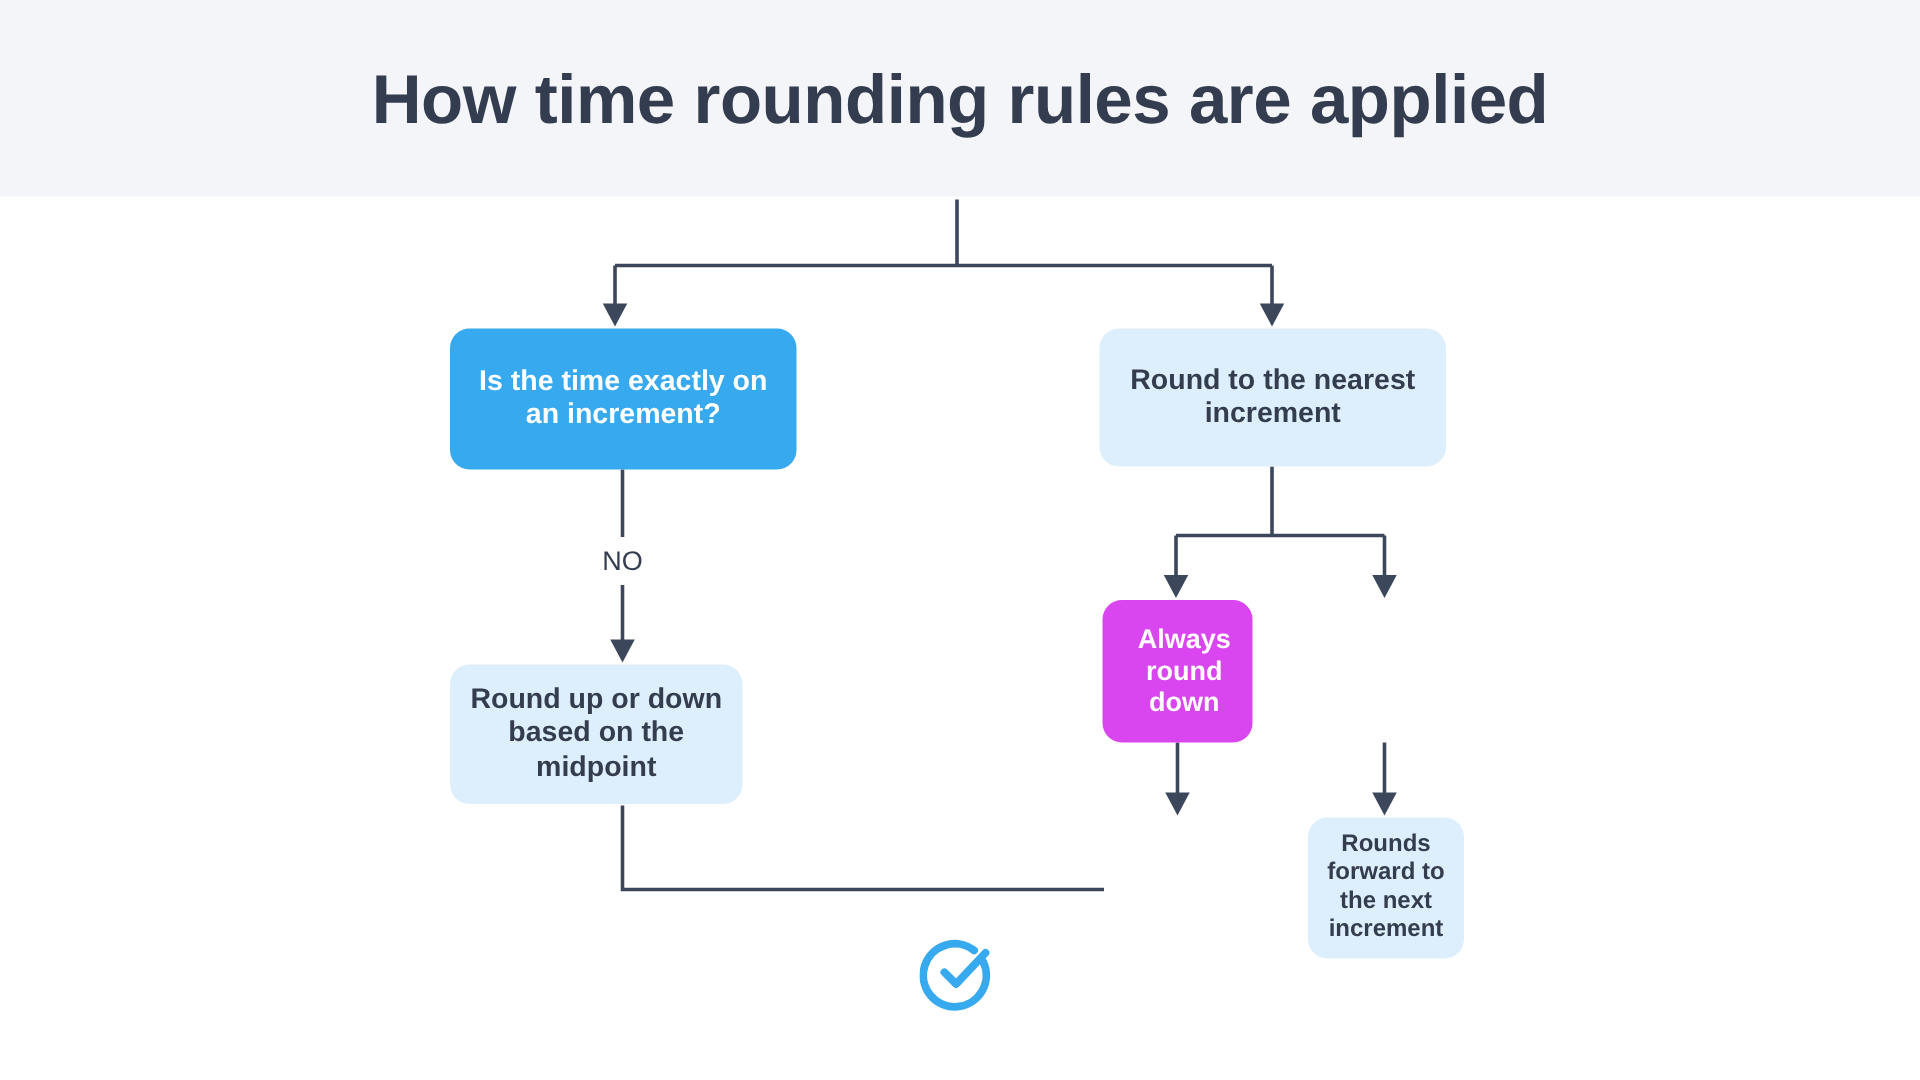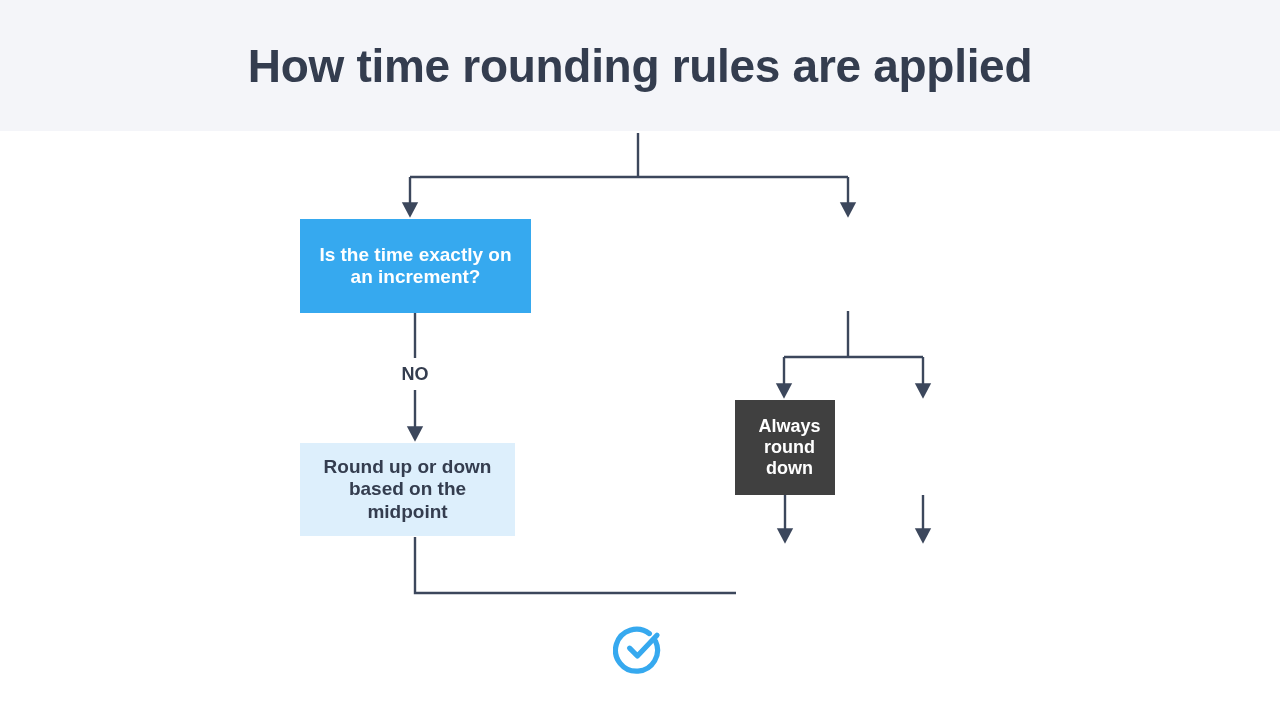--- a/index.html
+++ b/index.html
@@ -44,67 +44,67 @@
     color: #343d4f;
     letter-spacing: -0.3px;
     white-space: nowrap;
     text-align: center;
   }
 
   
   .node {
     position: absolute;
     box-sizing: border-box;
-    border-radius: 0;
+    border-radius: 13px;
     display: flex;
     align-items: center;
     justify-content: center;
     text-align: center;
     font-weight: bold;
     line-height: 1.18;
     padding: 4px 10px;
   }
   .node-primary {
     background: #36a9ef;
     color: #ffffff;
   }
   .node-light {
     background: #ddeffc;
     color: #343d4f;
   }
   .node-slate {
-    background: #404040;
+    background: #d946ef;
     color: #ffffff;
     padding-left: 19px;
   }
 
   
   #node-decision        { left: 300px; top: 219px; width: 231px; height: 94px;  font-size: 19px; }
   #node-nearest         { left: 733px; top: 219px; width: 231px; height: 92px;  font-size: 19px; }
-  #node-midpoint        { left: 300px; top: 443px; width: 215px; height: 93px;  font-size: 19px; }
+  #node-midpoint        { left: 300px; top: 443px; width: 195px; height: 93px;  font-size: 19px; }
   #node-round-down      { left: 735px; top: 400px; width: 100px; height: 95px;  font-size: 18px; }
   #node-round-up        { left: 871px; top: 400px; width: 106px; height: 95px;  font-size: 18px; }
   #node-rounds-back     { left: 735px; top: 545px; width: 102px; height: 94px;  font-size: 16px; }
   #node-rounds-forward  { left: 872px; top: 545px; width: 104px; height: 94px;  font-size: 16px; }
 
   
   #connectors {
     position: absolute;
     left: 0;
     top: 0;
     width: 1280px;
     height: 720px;
     pointer-events: none;
   }
 
   
   .edge-label {
     position: absolute;
     font-size: 18px;
-    font-weight: bold;
+    font-weight: normal;
     color: #343d4f;
     text-align: center;
     white-space: nowrap;
   }
   #label-no { left: 370px; top: 364px; width: 90px; }
 
   
   #check-icon {
     position: absolute;
     left: 613px;
@@ -148,27 +148,29 @@
       <path d="M785,495 L785,536" marker-end="url(#arrow)"></path>
 
       <path d="M923,495 L923,536" marker-end="url(#arrow)"></path>
 
       <path d="M415,537 L415,593 L736,593"></path>
     </g>
   </svg>
 
   <div id="node-decision" class="node node-primary">Is the time exactly on an increment?</div>
 
+  <div id="node-nearest" class="node node-light">Round to the nearest increment</div>
 
   <div id="node-midpoint" class="node node-light">Round up or down based on the midpoint</div>
 
   <div id="node-round-down" class="node node-slate">Always round down</div>
 
 
 
+  <div id="node-rounds-forward" class="node node-light">Rounds forward to the next increment</div>
 
   <div id="label-no" class="edge-label">NO</div>
 
   <svg id="check-icon" viewBox="0 0 54 54" xmlns="http://www.w3.org/2000/svg">
     <path d="M42.5,20.2 A21,21 0 1,1 36.4,12.6" fill="none" stroke="#36a9ef" stroke-width="5.2" stroke-linecap="round"></path>
     <path d="M16.6,27.2 L24.4,35.0 L44.0,14.2" fill="none" stroke="#36a9ef" stroke-width="5.2" stroke-linecap="round" stroke-linejoin="round"></path>
   </svg>
 
 </div>
 

